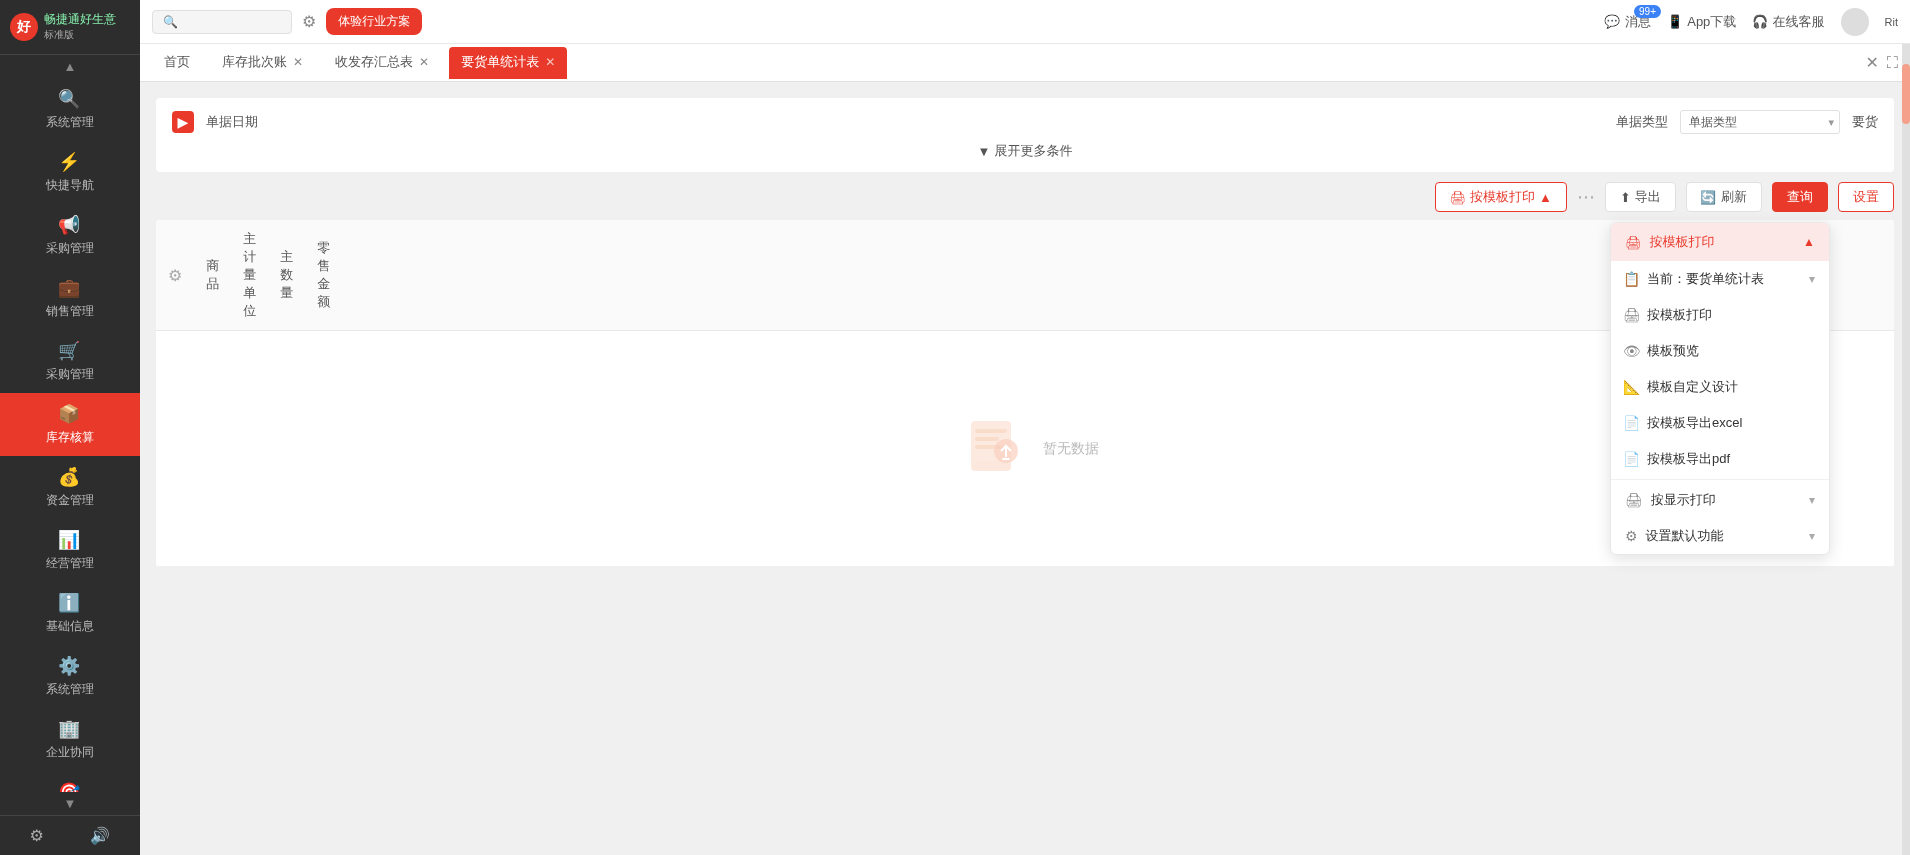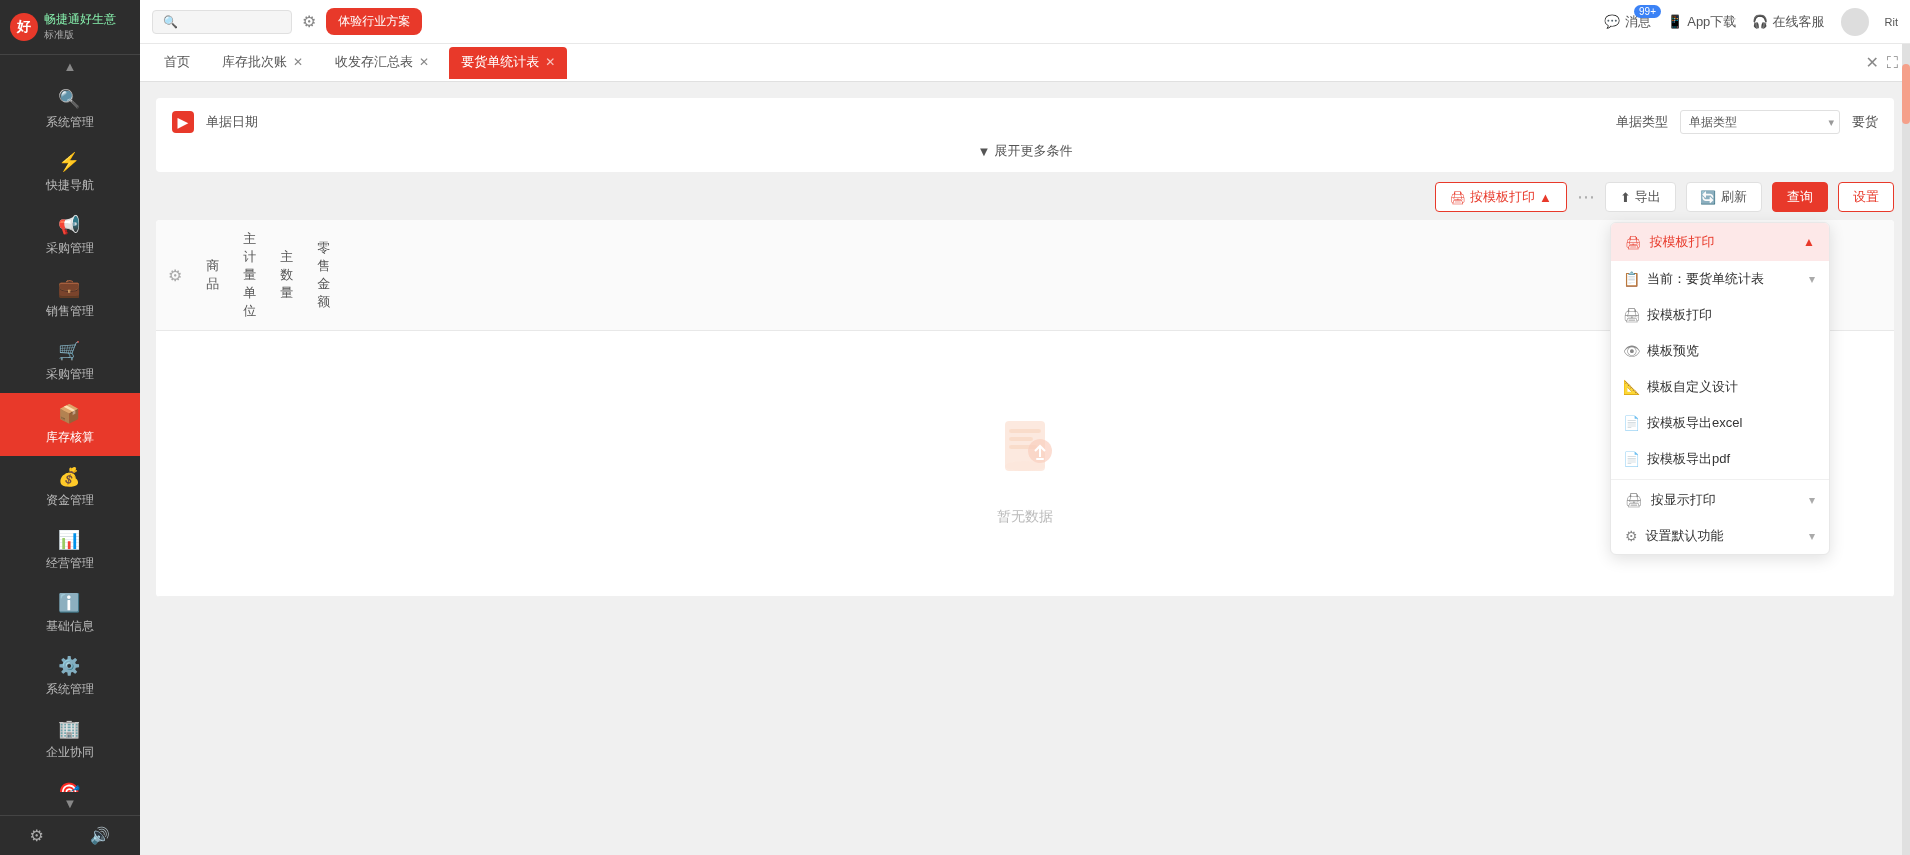--- a/index.html
+++ b/index.html
@@ -63,21 +63,21 @@
     .toolbar-btn.outline { border: 1px solid #e8392a; color: #e8392a; background: #fff; }
 
     
     .table-wrap { background: #fff; border-radius: 4px; overflow: hidden; }
     .data-table { width: 100%; border-collapse: collapse; }
     .data-table th { background: #fafafa; border-bottom: 1px solid #e8e8e8; padding: 10px 12px; font-size: 13px; color: #555; font-weight: 500; text-align: left; }
     .data-table td { padding: 10px 12px; font-size: 13px; color: #333; border-bottom: 1px solid #f0f0f0; }
     .table-settings-icon { color: #aaa; font-size: 16px; cursor: pointer; }
 
     
-    .empty-state { display: flex; flex-direction: column; align-items: center; justify-content: center; padding: 60px 20px; color: #bbb; font-size: 14px; gap: 12px; }
+    .empty-state { display: flex; flex-direction: row; align-items: center; justify-content: center; padding: 60px 20px; color: #bbb; font-size: 14px; gap: 12px; }
     .dropdown-menu { position: absolute; top: 140px; right: 80px; background: #fff; border: 1px solid #e8e8e8; border-radius: 6px; box-shadow: 0 4px 16px rgba(0,0,0,0.12); z-index: 200; min-width: 220px; overflow: hidden; }
     .dropdown-header { background: #fde8e8; padding: 10px 14px; display: flex; align-items: center; justify-content: space-between; }
     .dropdown-header-title { display: flex; align-items: center; gap: 8px; font-size: 13px; color: #e8392a; font-weight: 500; }
     .dropdown-chevron { color: #e8392a; font-size: 12px; cursor: pointer; }
     .dropdown-item { padding: 9px 14px 9px 36px; font-size: 13px; color: #333; cursor: pointer; display: flex; align-items: center; gap: 10px; position: relative; }
     .dropdown-item .item-icon { position: absolute; left: 12px; color: #888; font-size: 14px; }
     .dropdown-sub { padding: 9px 14px; font-size: 13px; color: #333; cursor: pointer; display: flex; align-items: center; gap: 8px; }
     .dropdown-sub .item-icon { color: #888; font-size: 14px; flex-shrink: 0; }
     .dropdown-sub .sub-arrow { margin-left: auto; color: #aaa; font-size: 12px; }
     .dropdown-divider { height: 1px; background: #f0f0f0; margin: 2px 0; }

